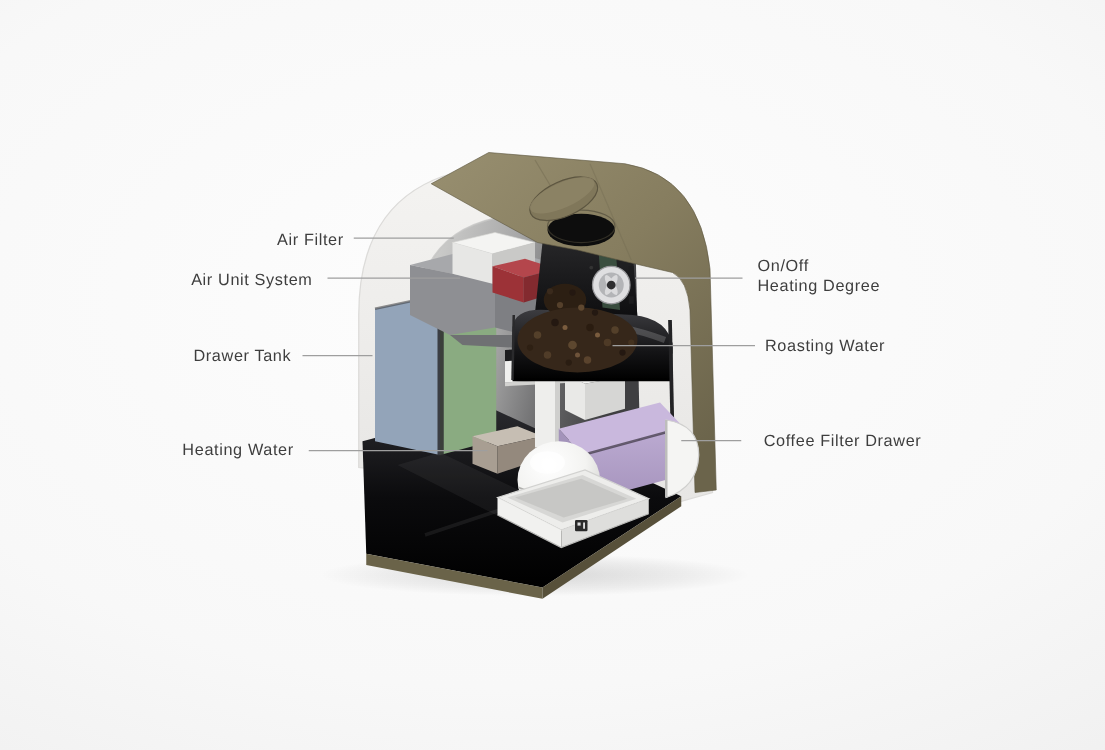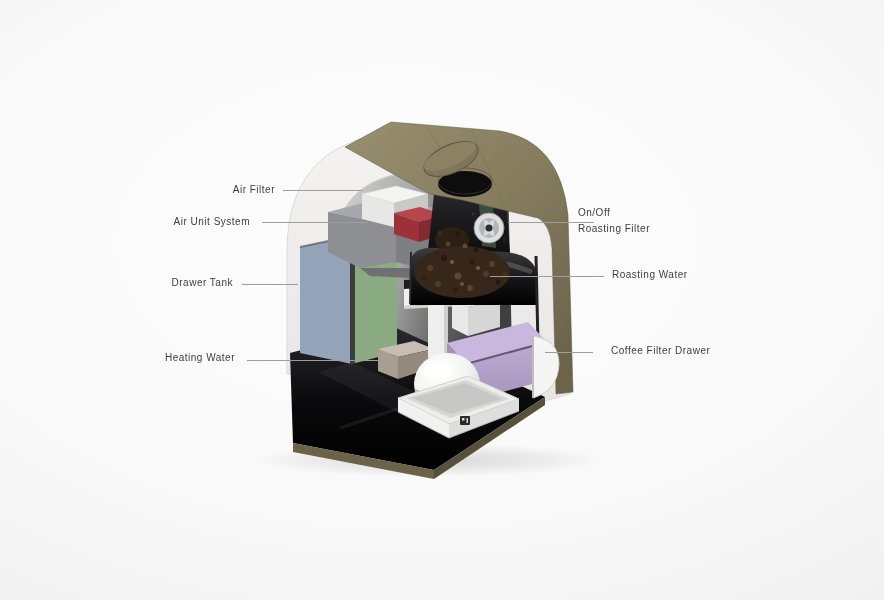--- a/index.html
+++ b/index.html
@@ -5,21 +5,21 @@
   html,body{margin:0;padding:0;width:884px;height:600px;overflow:hidden;}
   body{
     background: radial-gradient(ellipse 130% 115% at 46% 40%,
       #fdfdfd 0%, #f8f8f8 45%, #efefef 72%, #e2e2e2 100%);
     font-family:"Liberation Sans","DejaVu Sans",sans-serif;
   }
   .stage{position:relative;width:884px;height:600px;}
   .machine-svg{position:absolute;left:0;top:0;}
   .label{
     position:absolute;
-    font-size:10px;
+    font-size:13px;
     letter-spacing:.5px;
     color:var(--label-text,#3e3e3e);
     white-space:nowrap;
   }
   .label.two-line div{line-height:16px;}
   .lead{
     position:absolute;height:1px;
     background:var(--leader-line,#9e9e9e);
   }
   
@@ -255,20 +255,20 @@
   <div class="lead" style="left:242px;top:284px;width:56px"></div>
   <div class="lead" style="left:247px;top:360px;width:143px"></div>
   <div class="lead" style="left:508px;top:222px;width:86px"></div>
   <div class="lead" style="left:490px;top:276px;width:114px"></div>
   <div class="lead" style="left:545px;top:352px;width:48px"></div>
 
   <div class="label" style="right:609px;top:184px">Air Filter</div>
   <div class="label" style="right:634px;top:216px">Air Unit System</div>
   <div class="label" style="right:651px;top:277px">Drawer Tank</div>
   <div class="label" style="right:649px;top:352px">Heating Water</div>
-  <div class="label two-line" style="left:578px;top:205px">
+  <div class="label two-line" style="left:606px;top:205px">
     <div>On/Off</div>
-    <div>Roasting Filter</div>
+    <div>Heating Degree</div>
   </div>
   <div class="label" style="left:612px;top:269px">Roasting Water</div>
   <div class="label" style="left:611px;top:345px">Coffee Filter Drawer</div>
 
 </div>
 
 </body></html>

